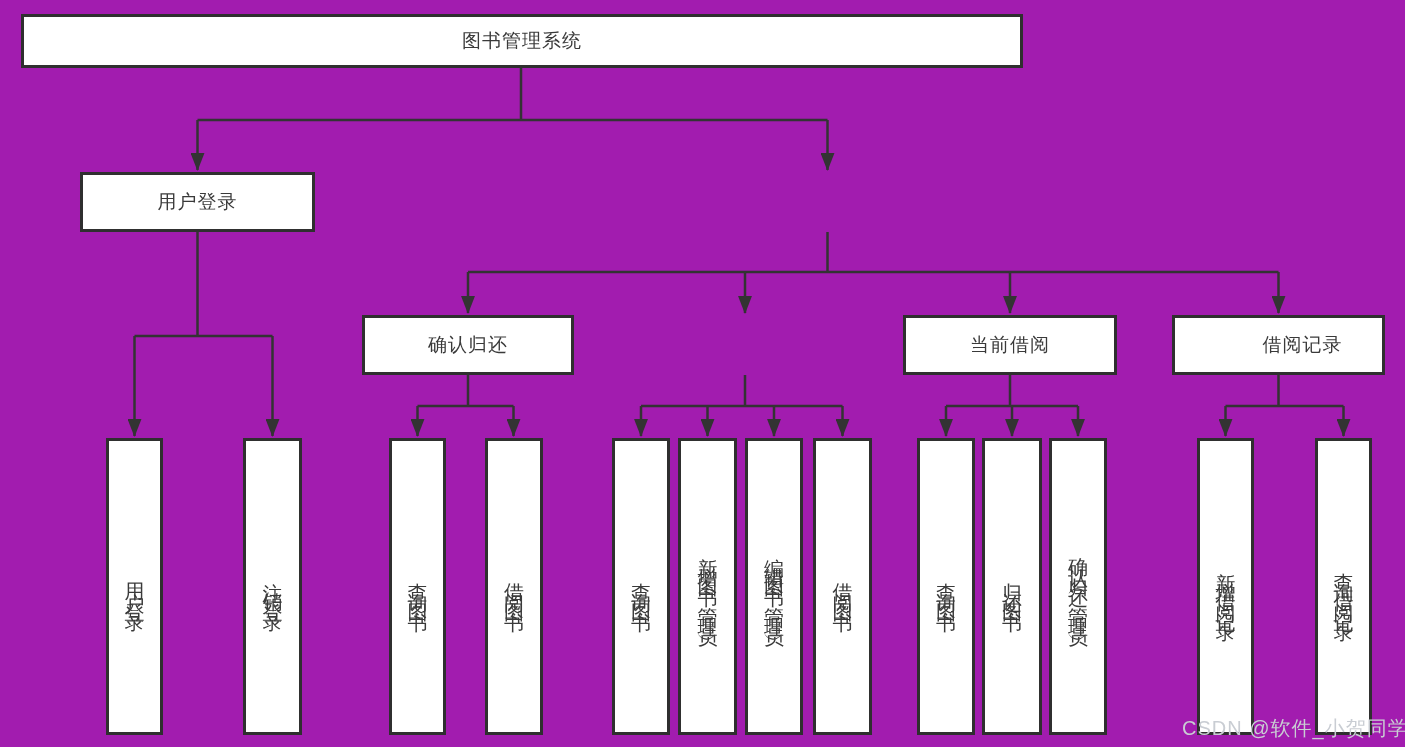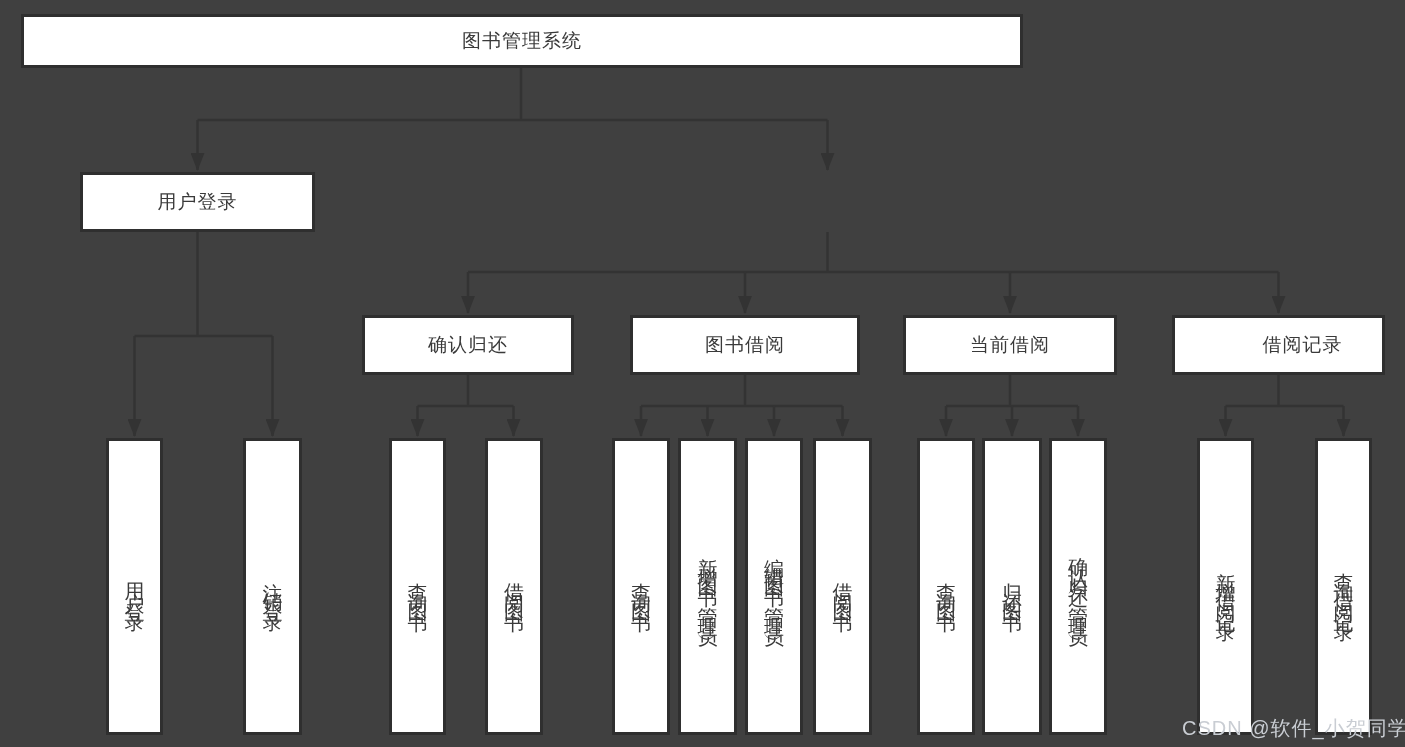--- a/index.html
+++ b/index.html
@@ -1,19 +1,19 @@
 <!DOCTYPE html>
 <html><head>
 <meta charset="utf-8">
 <style>
   html,body{margin:0;padding:0;background:#ffffff;}
   #canvas{
     position:relative;
     width:1405px;height:747px;
-    background:#404040;
+    background:#a21caf;
     font-family:"Liberation Sans", sans-serif;
     overflow:hidden;
   }
   #wires{position:absolute;left:0;top:0;width:1405px;height:747px;}
   .box{
     position:absolute;
     background:#ffffff;
     border:3px solid #2f2f2f;
     box-sizing:border-box;
     display:flex;align-items:center;justify-content:center;
@@ -96,23 +96,20 @@
     <span class="h-label">图书管理系统</span>
   </div>
 
   <div class="box" style="left:80px;top:172px;width:235px;height:60px;">
     <span class="h-label">用户登录</span>
   </div>
 
   <div class="box" style="left:362px;top:315px;width:212px;height:60px;">
     <span class="h-label">确认归还</span>
   </div>
-  <div class="box" style="left:630px;top:315px;width:230px;height:60px;">
-    <span class="h-label">图书借阅</span>
-  </div>
   <div class="box" style="left:903px;top:315px;width:214px;height:60px;">
     <span class="h-label">当前借阅</span>
   </div>
   <div class="box" style="left:1172px;top:315px;width:213px;height:60px;padding-left:48px;">
     <span class="h-label">借阅记录</span>
   </div>
 
   <div class="box" style="left:106px;top:438px;width:57px;height:297px;">
     <span class="v-label">用户登录</span>
   </div>

